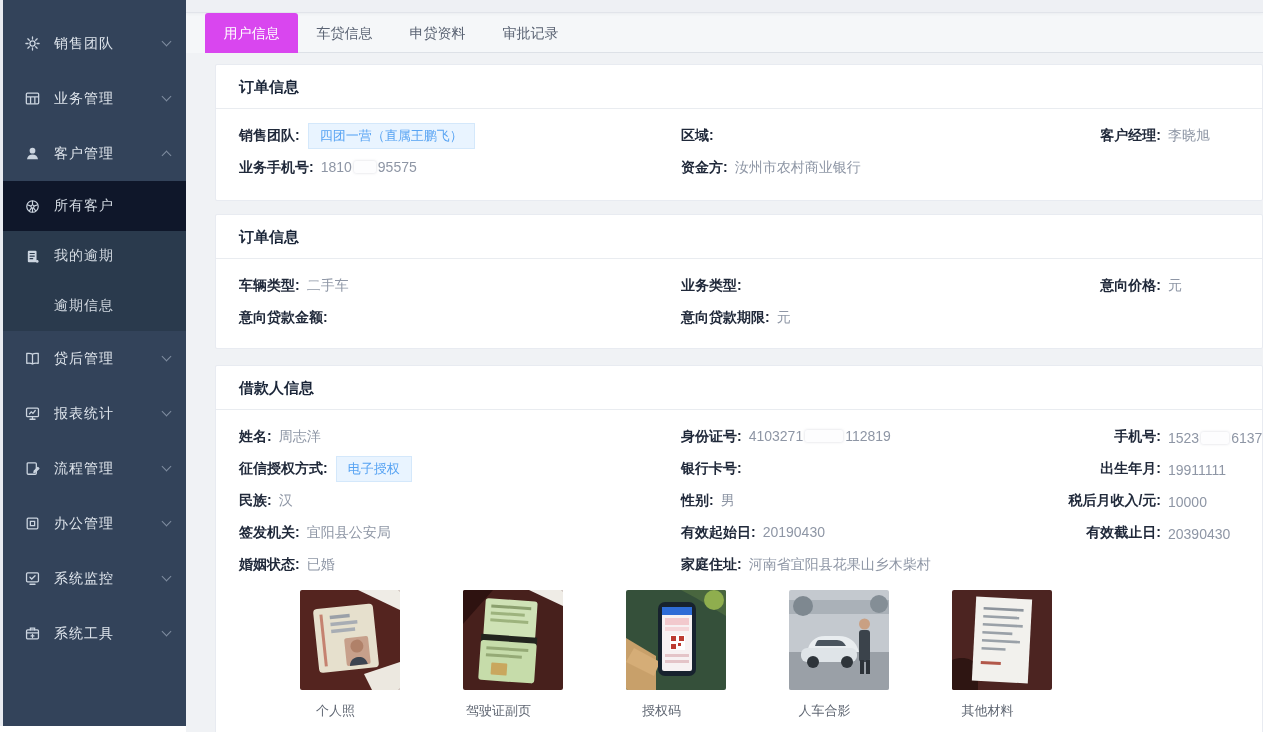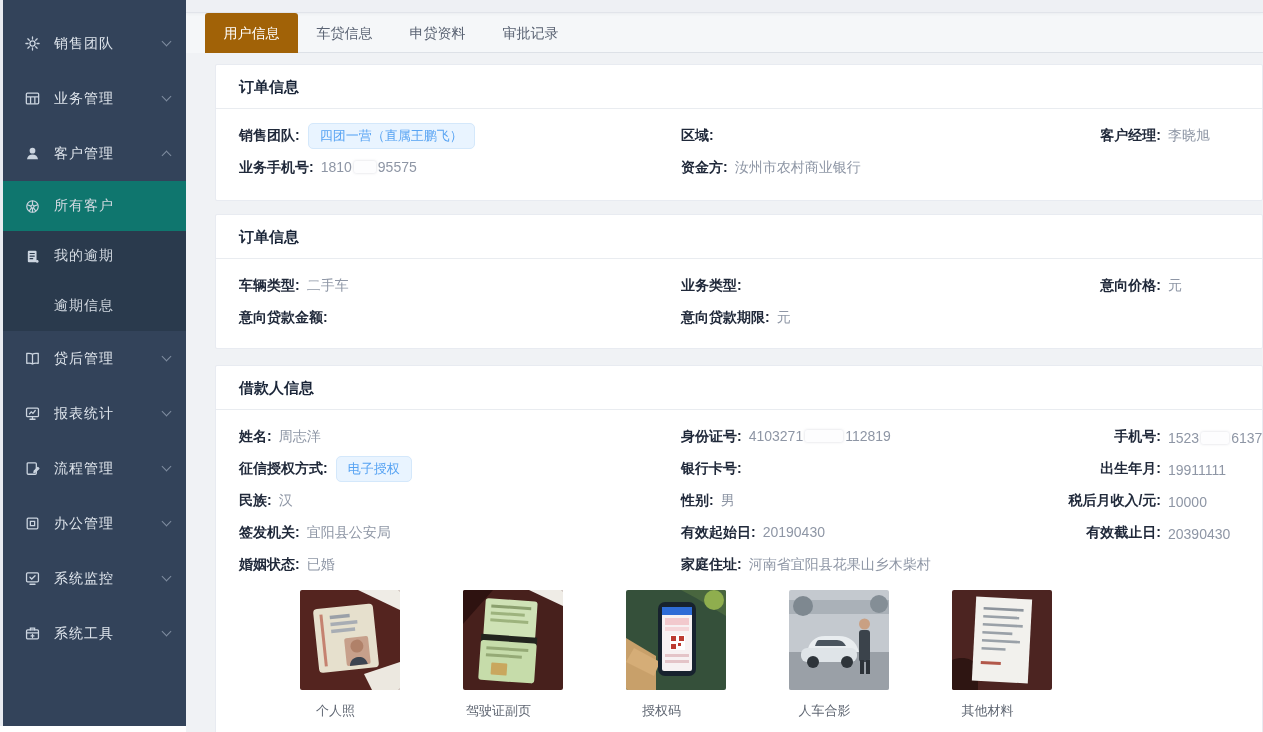--- a/index.html
+++ b/index.html
@@ -13,42 +13,42 @@
   
   .sidebar { position:absolute; left:3px; top:0; width:183px; height:726px; background:#33435a; padding-top:16px; overflow:hidden; }
   .menu-item { display:flex; align-items:center; height:55px; padding:0 16px 0 20px; cursor:pointer; }
   .mi-icon { width:18px; height:18px; margin-right:13px; flex:none; display:inline-flex; align-items:center; justify-content:center; }
   .mi-icon svg { width:17px; height:17px; }
   .mi-label { font-size:14px; color:#dfe5ec; letter-spacing:1px; flex:1 1 auto; white-space:nowrap; }
   .chev { width:7px; height:7px; border-right:1.5px solid #7f8da0; border-bottom:1.5px solid #7f8da0; transform:rotate(45deg); margin-top:-4px; flex:none; }
   .chev.up { transform:rotate(-135deg); margin-top:4px; }
   .submenu { background:#2a3a4d; }
   .submenu-item { display:flex; align-items:center; height:50px; padding:0 16px 0 20px; cursor:pointer; }
-  .submenu-item.active { background:#0f766e; }
+  .submenu-item.active { background:#0f172a; }
   .submenu-item .mi-label { color:#d3dae2; }
 
   
   .main { position:absolute; left:186px; top:0; width:1077px; height:732px; background:#f0f2f5; overflow:hidden; }
   .main-top { position:relative; height:53px; background:#f5f7f9; }
   .topstrip { height:13px; background:#eef0f4; border-bottom:1px solid #e1e4ea; box-shadow:0 1px 3px rgba(40,50,70,.05); }
   .tabs { position:absolute; left:19px; right:0; top:13px; height:40px; display:flex; border-bottom:1px solid #dde1e7; }
   .tab { width:93px; height:40px; line-height:40px; text-align:center; font-size:14px; color:#5a6373; cursor:pointer; white-space:nowrap; }
-  .tab.active { background:#a16207; color:#fff; border-radius:3px 3px 0 0; }
+  .tab.active { background:#d946ef; color:#fff; border-radius:3px 3px 0 0; }
 
   
   .card { background:#fff; border:1px solid #e8ebf1; border-radius:2px; margin-left:29px; }
   .card-title { padding:13px 16px 11px 23px; font-size:15px; font-weight:700; color:#1a2538; border-bottom:1px solid #e9ecf0; }
   .card-body { padding:11px 0 14px 23px; }
   .frow { display:grid; grid-template-columns:442px 350px 1fr; align-items:center; min-height:32px; }
   .pair { font-size:14px; white-space:nowrap; }
   .lbl { font-weight:700; color:#20293a; }
   .val { color:#8e96a5; margin-left:7px; }
   .pair3 { display:flex; align-items:flex-end; }
   .pair3 .lbl { width:130px; text-align:right; flex:none; }
-  .tag { display:inline-block; margin-left:8px; padding:3px 11px; font-size:13px; color:#57a3f3; background:#e9f4ff; border:1px solid #d4e8fb; border-radius:5px; white-space:nowrap; }
+  .tag { display:inline-block; margin-left:8px; padding:3px 11px; font-size:13px; color:#57a3f3; background:#e9f4ff; border:1px solid #d4e8fb; border-radius:0; white-space:nowrap; }
   .mask { display:inline-block; height:12px; background:#fdfdfe; box-shadow:0 0 3px rgba(110,120,140,.28); border-radius:2px; vertical-align:-1px; margin:0 2px; }
   .mask.m-sm { width:22px; } .mask.m-md { width:28px; } .mask.m-lg { width:38px; }
 
   .card-1 { margin-top:11px; } .card-1 .card-body { padding-bottom:16px; }
   .card-2 { margin-top:13px; }
   .card-3 { margin-top:16px; min-height:360px; }
 
   
   .photos { display:flex; gap:63px; margin:9px 0 0 32px; }
   .photo { width:100px; text-align:center; cursor:pointer;padding-left:29px; }

